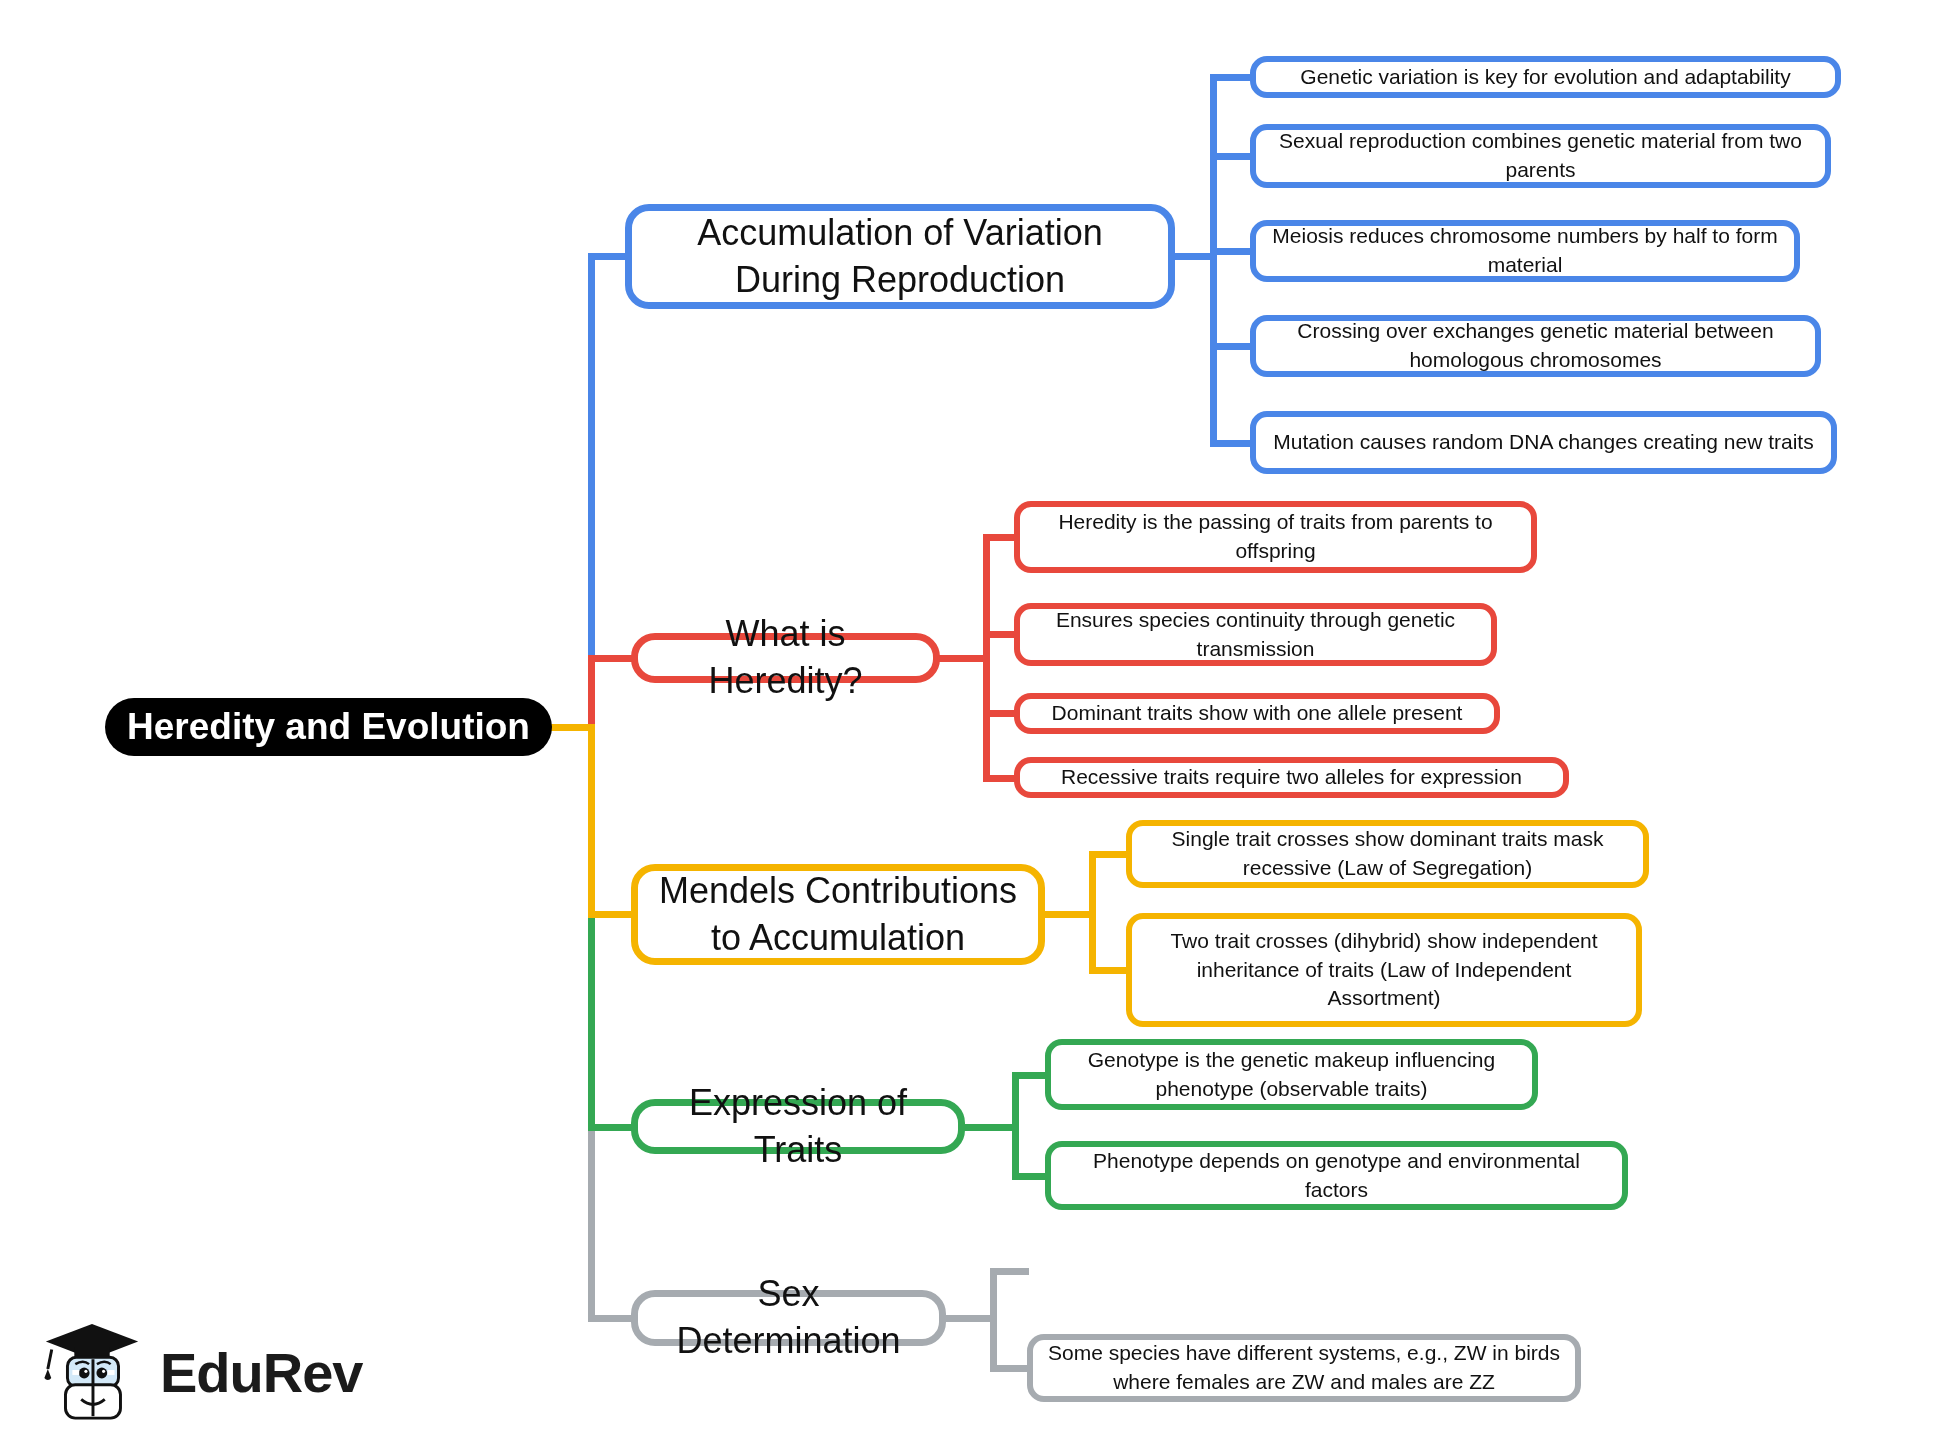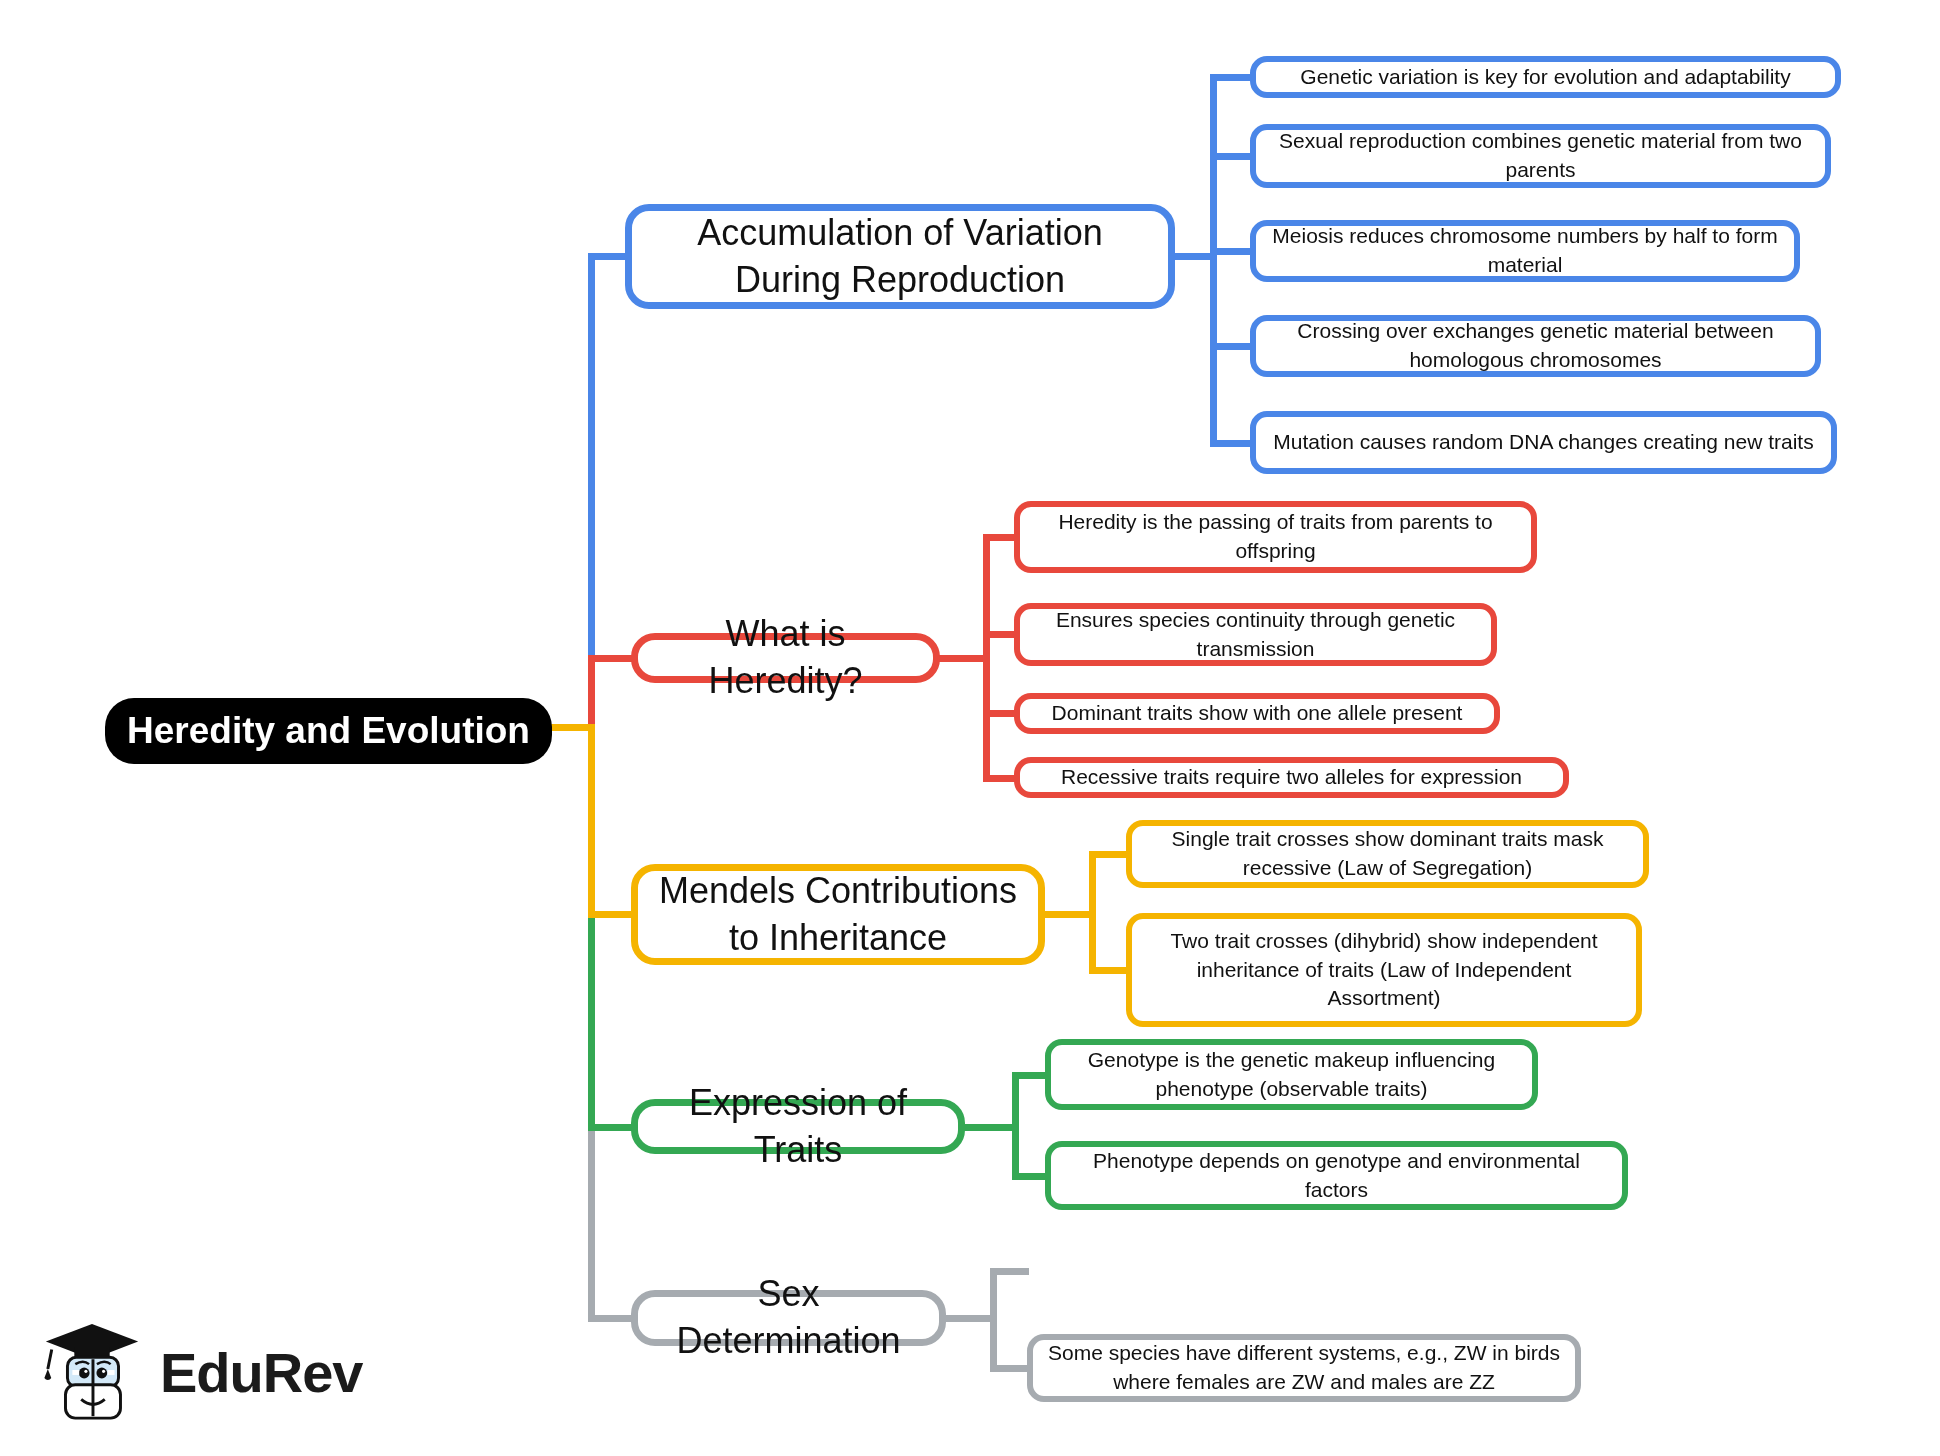--- a/index.html
+++ b/index.html
@@ -38,21 +38,21 @@
     font-size:21px;line-height:1.38;
     padding:4px 10px;
   }
   .bd-blue{border-color:var(--c-blue);}
   .bd-red{border-color:var(--c-red);}
   .bd-yellow{border-color:var(--c-yellow);}
   .bd-green{border-color:var(--c-green);}
   .bd-gray{border-color:var(--c-gray);}
   .root-node{
     position:absolute;
-    left:105px;top:698px;width:447px;height:66px;
+    left:105px;top:698px;width:447px;height:58px;
     box-sizing:border-box;
     background:var(--c-root-bg);
     color:var(--c-root-text);
     border-radius:29px;
     display:flex;align-items:center;justify-content:center;
     font-size:37px;font-weight:bold;
   }
   .logo{
     position:absolute;left:38px;top:1318px;
     display:flex;align-items:center;gap:14px;
@@ -116,21 +116,21 @@
   <div class="node leaf bd-blue" style="left:1250px;top:220px;width:550px;height:62px">Meiosis reduces chromosome numbers by half to form material</div>
   <div class="node leaf bd-blue" style="left:1250px;top:315px;width:571px;height:62px">Crossing over exchanges genetic material between homologous chromosomes</div>
   <div class="node leaf bd-blue" style="left:1250px;top:411px;width:587px;height:63px">Mutation causes random DNA changes creating new traits</div>
 
   <div class="node title bd-red" style="left:631px;top:633px;width:309px;height:50px">What is Heredity?</div>
   <div class="node leaf bd-red" style="left:1014px;top:501px;width:523px;height:72px">Heredity is the passing of traits from parents to offspring</div>
   <div class="node leaf bd-red" style="left:1014px;top:603px;width:483px;height:63px">Ensures species continuity through genetic transmission</div>
   <div class="node leaf bd-red" style="left:1014px;top:693px;width:486px;height:41px">Dominant traits show with one allele present</div>
   <div class="node leaf bd-red" style="left:1014px;top:757px;width:555px;height:41px">Recessive traits require two alleles for expression</div>
 
-  <div class="node title bd-yellow" style="left:631px;top:864px;width:414px;height:101px">Mendels Contributions to Inheritance</div>
+  <div class="node title bd-yellow" style="left:631px;top:864px;width:414px;height:101px">Mendels Contributions to Accumulation</div>
   <div class="node leaf bd-yellow" style="left:1126px;top:820px;width:523px;height:68px">Single trait crosses show dominant traits mask recessive (Law of Segregation)</div>
   <div class="node leaf bd-yellow" style="left:1126px;top:913px;width:516px;height:114px">Two trait crosses (dihybrid) show independent inheritance of traits (Law of Independent Assortment)</div>
 
   <div class="node title bd-green" style="left:631px;top:1099px;width:334px;height:55px">Expression of Traits</div>
   <div class="node leaf bd-green" style="left:1045px;top:1039px;width:493px;height:71px">Genotype is the genetic makeup influencing phenotype (observable traits)</div>
   <div class="node leaf bd-green" style="left:1045px;top:1141px;width:583px;height:69px">Phenotype depends on genotype and environmental factors</div>
 
   <div class="node title bd-gray" style="left:631px;top:1290px;width:315px;height:56px">Sex Determination</div>
   <div class="node leaf bd-gray" style="left:1027px;top:1334px;width:554px;height:68px">Some species have different systems, e.g., ZW in birds where females are ZW and males are ZZ</div>
 

